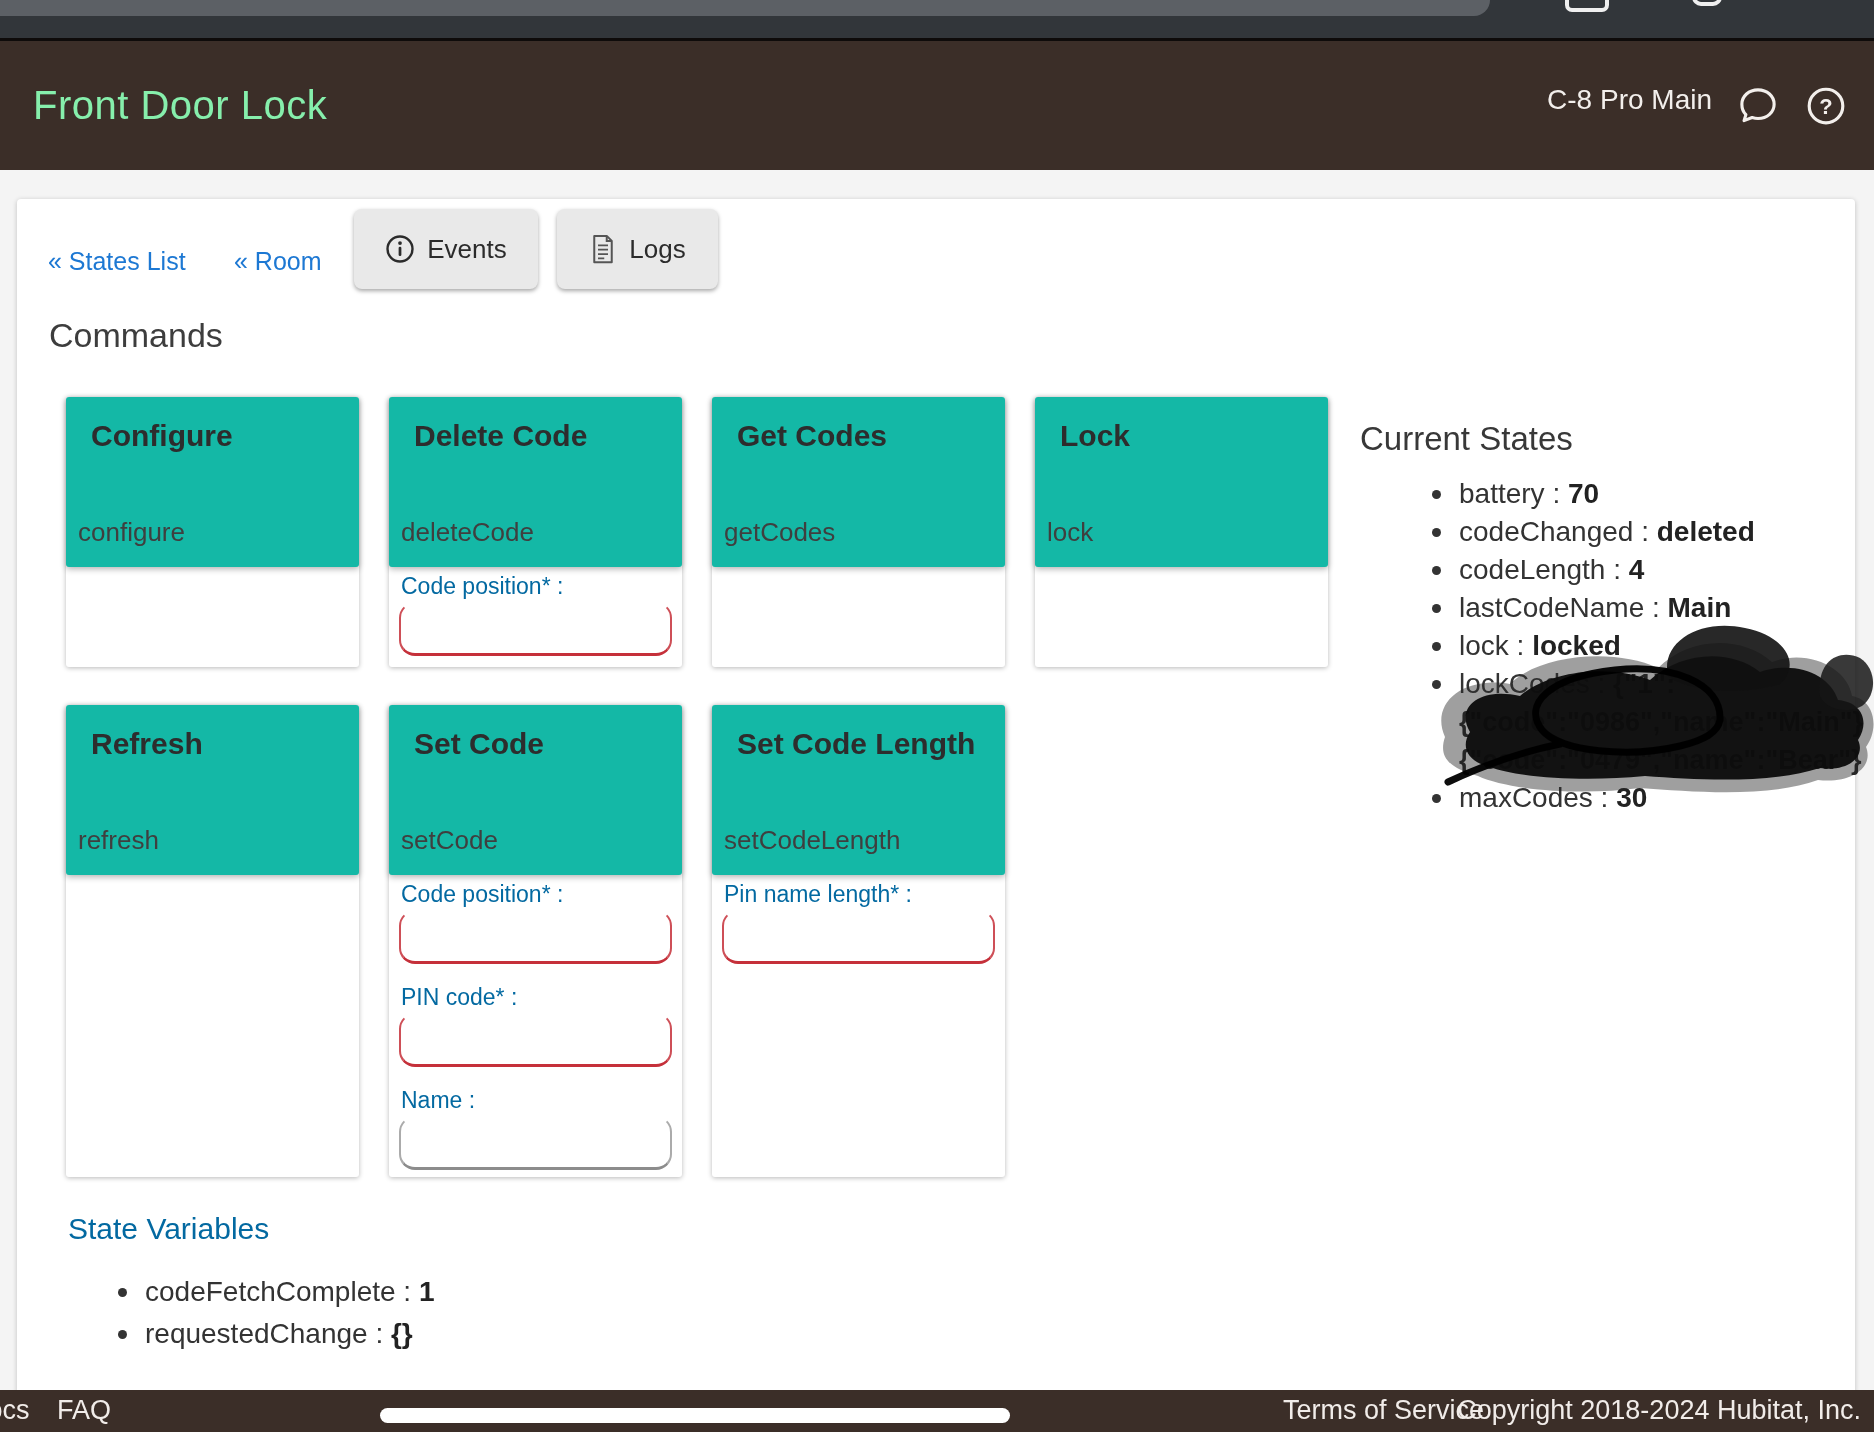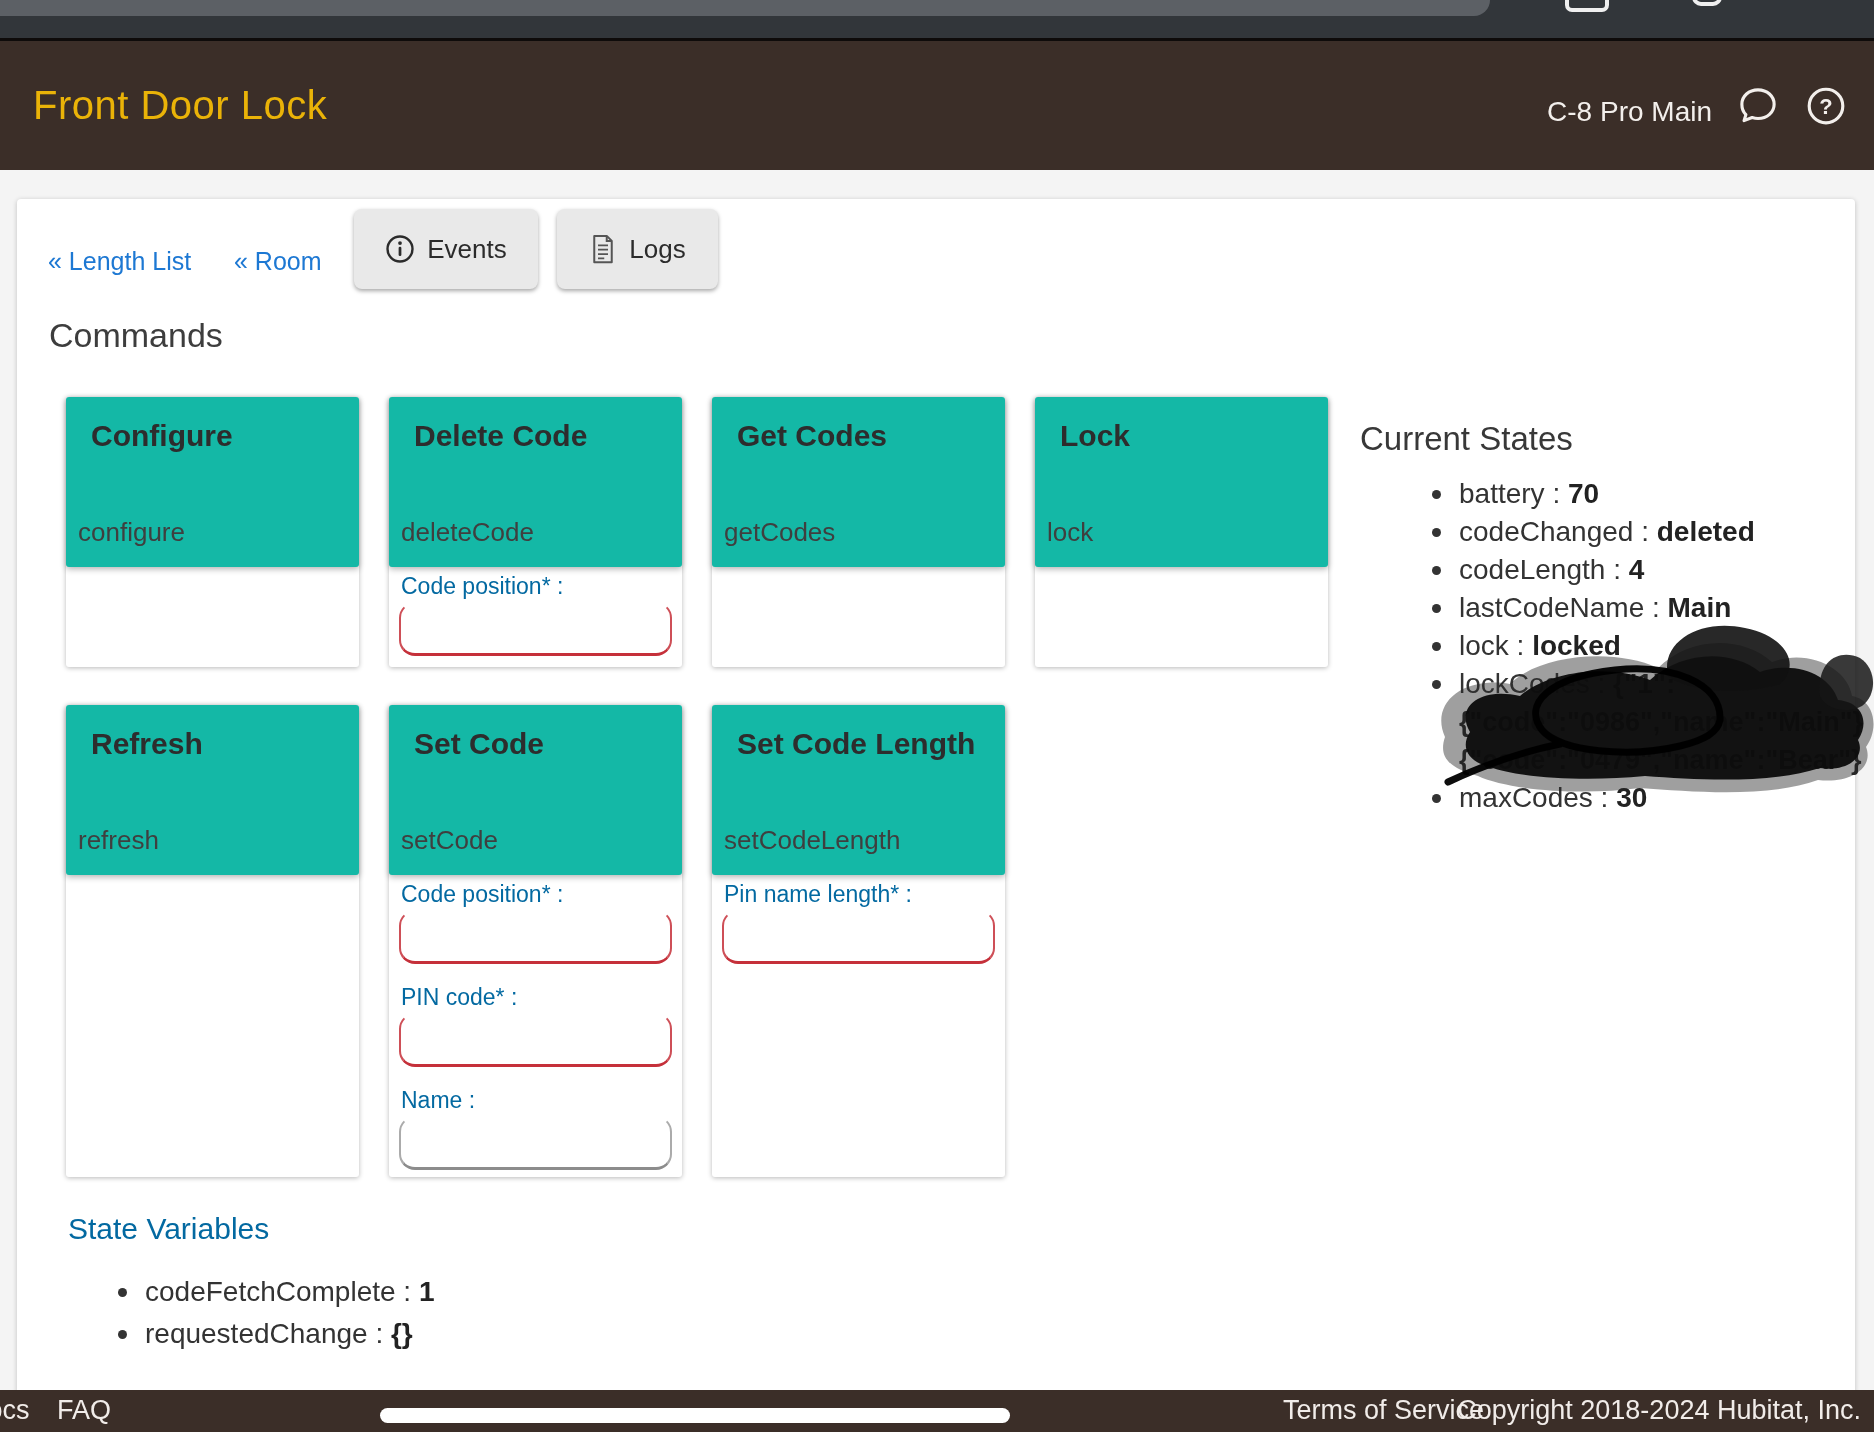--- a/index.html
+++ b/index.html
@@ -18,22 +18,22 @@
 
   
   .chrome{position:absolute;left:0;top:0;width:1874px;height:38px;background:var(--chrome-dark);}
   .urlbar{position:absolute;left:0;top:0;width:1490px;height:16px;background:var(--chrome-gray);border-bottom-right-radius:20px;}
   .tabicon1{position:absolute;left:1565px;top:-12px;width:44px;height:24px;border:4px solid #efefef;border-radius:7px;}
   .tabicon2{position:absolute;left:1692px;top:-16px;width:30px;height:22px;border:4px solid #efefef;border-radius:9px;}
   .chrome-sep{position:absolute;left:0;top:38px;width:1874px;height:3px;background:#0e0b0a;}
 
   
   .app-header{position:absolute;left:0;top:41px;width:1874px;height:129px;background:var(--header-bg);display:flex;align-items:center;justify-content:space-between;padding:0 26px 0 33px;}
-  .app-title{font-size:40px;color:#eab308;font-weight:400;letter-spacing:.5px;}
-  .header-right{display:flex;align-items:flex-end;gap:24px;}
+  .app-title{font-size:40px;color:#86efac;font-weight:400;letter-spacing:.5px;}
+  .header-right{display:flex;align-items:flex-start;gap:24px;}
   .hub-name{font-size:28px;color:#f3efec;}
   .hicon{width:44px;height:44px;display:flex;align-items:center;justify-content:center;cursor:pointer;background:none;border:none;}
 
   
   .content-card{position:absolute;left:17px;top:199px;width:1838px;height:1233px;background:#fff;border-radius:4px;box-shadow:0 1px 5px rgba(0,0,0,.22);}
 
   .nav-link{position:absolute;font-size:25px;color:var(--link-blue);text-decoration:none;cursor:pointer;}
   #link-device-list{left:31px;top:48px;}
   #link-room{left:217px;top:48px;}
   .toolbar-btn{position:absolute;top:10px;height:80px;background:var(--button-gray);border:none;border-radius:8px;box-shadow:0 2px 4px rgba(0,0,0,.35);display:flex;align-items:center;justify-content:center;gap:12px;font-size:26px;color:#2b2b2b;font-family:inherit;cursor:pointer;}
@@ -110,21 +110,21 @@
         <svg width="42" height="42" viewBox="0 0 24 24" fill="none">
           <circle cx="12" cy="12" r="9.6" stroke="#f3efec" stroke-width="1.8"></circle>
           <text x="12" y="16.4" text-anchor="middle" font-size="12.5" font-weight="bold" fill="#f3efec" font-family="Liberation Sans, sans-serif">?</text>
         </svg>
       </button>
     </div>
   </div>
 
   <div class="content-card">
 
-    <a class="nav-link" id="link-device-list">« Length List</a>
+    <a class="nav-link" id="link-device-list">« States List</a>
     <a class="nav-link" id="link-room">« Room</a>
 
     <button class="toolbar-btn" id="btn-events">
       <span>
         <svg width="30" height="30" viewBox="0 0 24 24" fill="none">
           <circle cx="12" cy="12" r="10" stroke="#2b2b2b" stroke-width="1.9"></circle>
           <circle cx="12" cy="7.2" r="1.5" fill="#2b2b2b"></circle>
           <rect x="10.9" y="10.2" width="2.2" height="7.4" rx="1" fill="#2b2b2b"></rect>
         </svg>
       </span>

